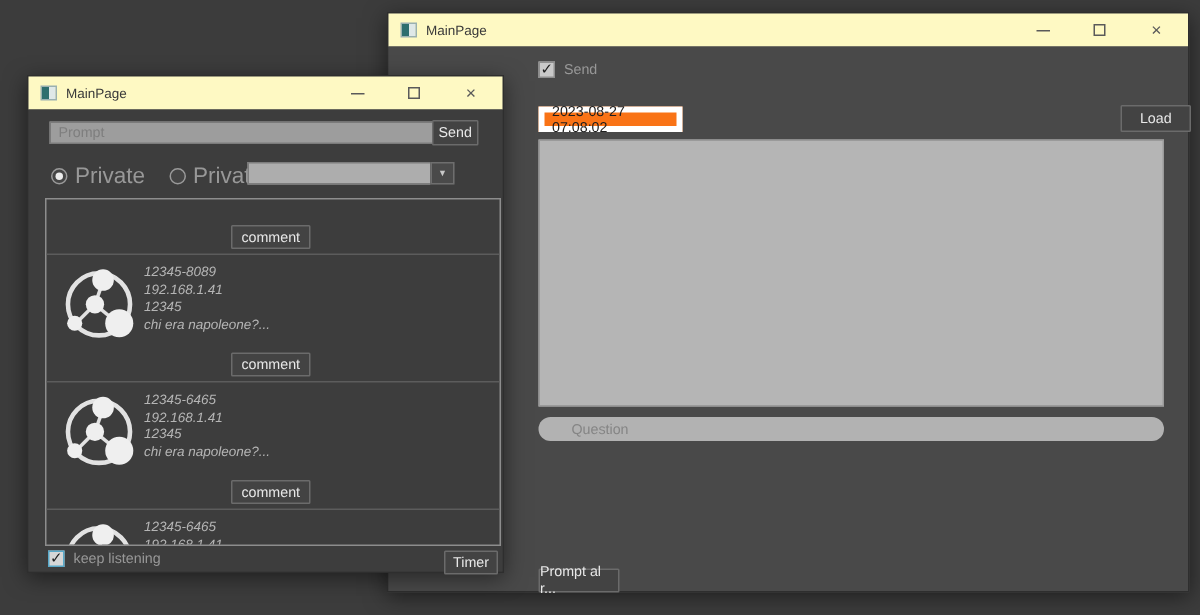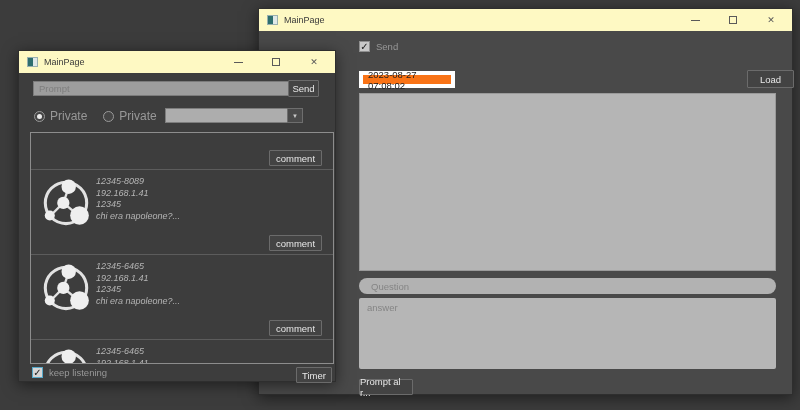--- a/index.html
+++ b/index.html
@@ -32,56 +32,56 @@
   .placeholder { color:#858585; }
 
   .btn { background:#434343; border:1px solid #6b6b6b; color:#e8e8e8; font-size:9.5px;
     display:flex; align-items:center; justify-content:center; border-radius:1px; cursor:default; }
 
   #timerRow { left:100px; top:10px; }
   #dateField { position:absolute; left:100px; top:40px; width:96px; height:17px; display:flex; align-items:center; padding-left:5px; }
   #loadBtn { position:absolute; left:472px; top:39px; width:47px; height:18px;margin-left:16px; }
   #displayArea { position:absolute; left:100px; top:62px; width:417px; height:178px; background:#b5b5b5; border:1px solid #9a9a9a; }
   #questionField { position:absolute; left:100px; top:247px; width:417px; height:16px; background:#b2b2b2;
-    border-radius:8px; display:flex; align-items:center; padding-left:12px; font-size:9.5px; }
+    border-radius:8px; display:flex; align-items:center; padding-left:22px; font-size:9.5px; }
   #answerArea { position:absolute; left:100px; top:267px; width:417px; height:71px; background:#b6b6b6;
     border-radius:2px; padding:4px 8px; font-size:9.5px; }
   #deleteBtn { position:absolute; left:100px; top:348px; width:54px; height:16px; }
 
   
   #frontWin { left:18px; top:50px; width:318px; height:332px; background:#3d3d3d; }
   #frontWin .client { position:absolute; top:22px; left:0; right:0; bottom:0; background:#3d3d3d; }
 
   #promptInput { position:absolute; left:14px; top:8px; width:257px; height:15px;
     background:#9d9d9d; border:1px solid #7b7b7b; display:flex; align-items:center; padding-left:5px; font-size:9.5px; }
   #promptInput .placeholder { color:#7e7e7e; }
   #sendBtn { position:absolute; left:269px; top:7px; width:31px; height:17px; }
 
   .radio-row { position:absolute; top:36px; left:15px; display:flex; align-items:center; }
   .radio { width:11px; height:11px; border-radius:50%; border:1px solid #9a9a9a; background:#454545;
     display:flex; align-items:center; justify-content:center; margin-right:5px; }
   .radio .dot { width:5px; height:5px; border-radius:50%; background:#ececec; }
-  .radio-label { font-size:12px; color:#989898; margin-right:16px; }
+  .radio-label { font-size:15px; color:#989898; margin-right:16px; }
 
   #combo { position:absolute; left:146px; top:35px; width:138px; height:15px; display:flex; }
   #comboField { flex:1; background:#adadad; border:1px solid #7d7d7d; border-right:none; }
   #comboArrow { width:16px; background:#4a4a4a; border:1px solid #6e6e6e; display:flex; align-items:center; justify-content:center;
     font-size:6px; color:#c8c8c8; }
 
   #msgList { position:absolute; left:11px; top:59px; width:304px; height:232px;
     border:1px solid #8d8d8d; overflow:hidden; background:#3d3d3d; }
   #listInner { margin-top:-122px; }
   .cell { border-bottom:1px solid #5c5c5c; padding:5px 11px 3px 8px; }
   .cell:last-child { border-bottom:none; }
   .cell .content { display:flex; }
   .avatar { width:54px; height:54px; flex:0 0 54px; }
   .avatar-big { width:131px; height:131px; margin-left:58px; }
   .msg-text { margin-left:3px; padding-top:1px;font-style:italic; }
   .msg-line { font-size:9px; color:#b5b5b5; line-height:11.5px; white-space:nowrap; }
-  .comment-row { display:flex; justify-content:flex-end; margin-top:6px; }
+  .comment-row { display:flex; justify-content:center; margin-top:6px; }
   .comment-btn { width:53px; height:16px; }
   .cell0 { padding-top:6px; }
   .cell0 .comment-row { margin-top:2px; }
 
   #bottomRow { position:absolute; left:13px; top:294px; width:292px; display:flex; align-items:center; }
   #closeBtn { position:absolute; left:277px; top:294px; width:36px; height:16px; }
 </style>
 </head>
 <body>
 
@@ -122,23 +122,20 @@
       <span class="chk-label">Send</span>
     </div>
     <div class="field" id="dateField">
       <span>2023-08-27 07:08:02</span>
     </div>
     <div class="btn" id="loadBtn">Load</div>
     <div id="displayArea"></div>
     <div id="questionField">
       <span class="placeholder">Question</span>
     </div>
-    <div id="answerArea">
-      <span class="placeholder">answer</span>
-    </div>
     <div class="btn" id="deleteBtn">Prompt al r...</div>
   </div>
 </div>
 
 <div class="window" id="frontWin">
   <div class="titlebar">
     <span class="app-icon"></span>
     <span class="title-text">MainPage</span>
     <span class="win-controls">
       <span class="ctl">

